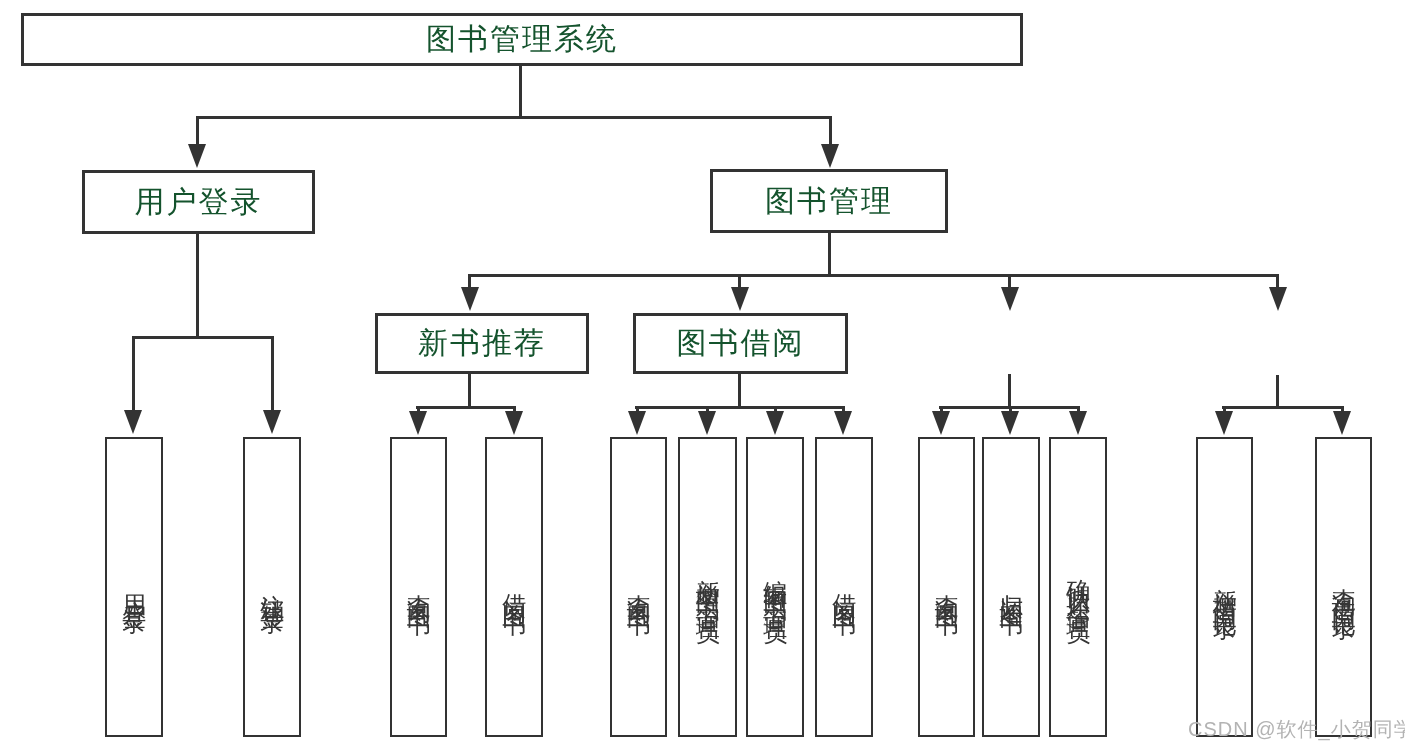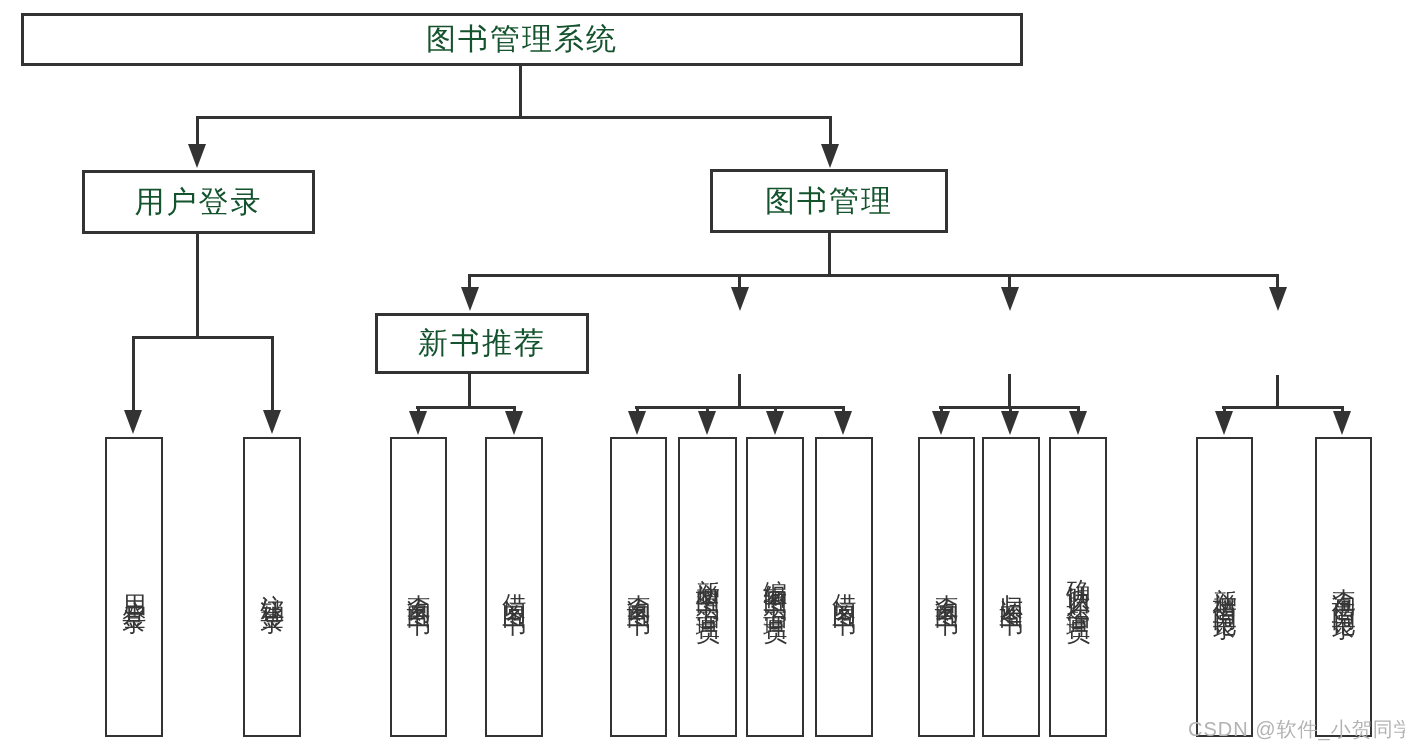--- a/index.html
+++ b/index.html
@@ -70,20 +70,23 @@
   <div class="arrow" style="left:461px;top:287px;"></div>
   <div class="vline" style="left:738px;top:274px;height:16px;"></div>
   <div class="arrow" style="left:731px;top:287px;"></div>
   <div class="vline" style="left:1008px;top:274px;height:16px;"></div>
   <div class="arrow" style="left:1001px;top:287px;"></div>
   <div class="vline" style="left:1276px;top:274px;height:16px;"></div>
   <div class="arrow" style="left:1269px;top:287px;"></div>
 
   <div class="box" style="left:363px;top:313px;width:214px;height:61px;margin-left:12px;">
     <span class="lbl">新书推荐</span>
+  </div>
+  <div class="box" style="left:633px;top:313px;width:215px;height:61px;">
+    <span class="lbl">图书借阅</span>
   </div>
 
   <div class="vline" style="left:468px;top:374px;height:34px;"></div>
   <div class="hline" style="left:416px;top:406px;width:100px;"></div>
   <div class="vline" style="left:417px;top:406px;height:10px;"></div>
   <div class="arrow" style="left:409px;top:411px;"></div>
   <div class="vline" style="left:513px;top:406px;height:10px;"></div>
   <div class="arrow" style="left:505px;top:411px;"></div>
 
   <div class="vline" style="left:738px;top:374px;height:34px;"></div>

